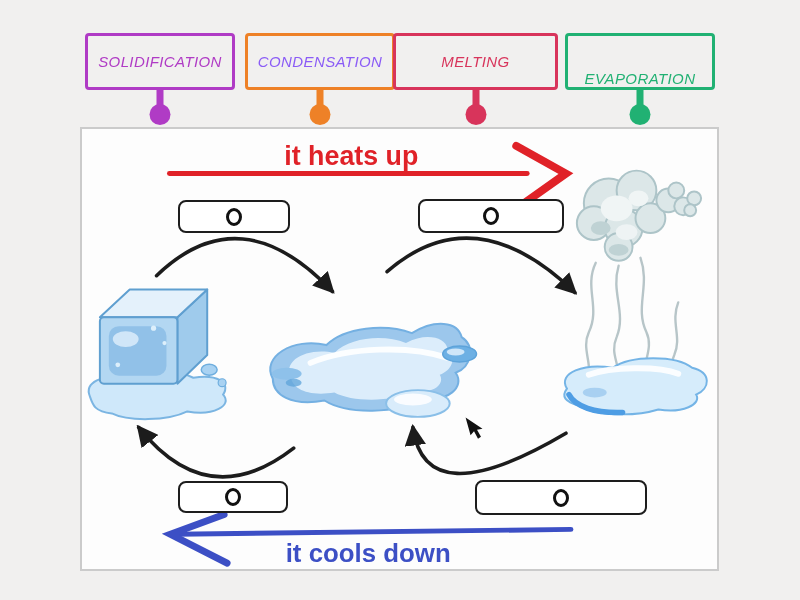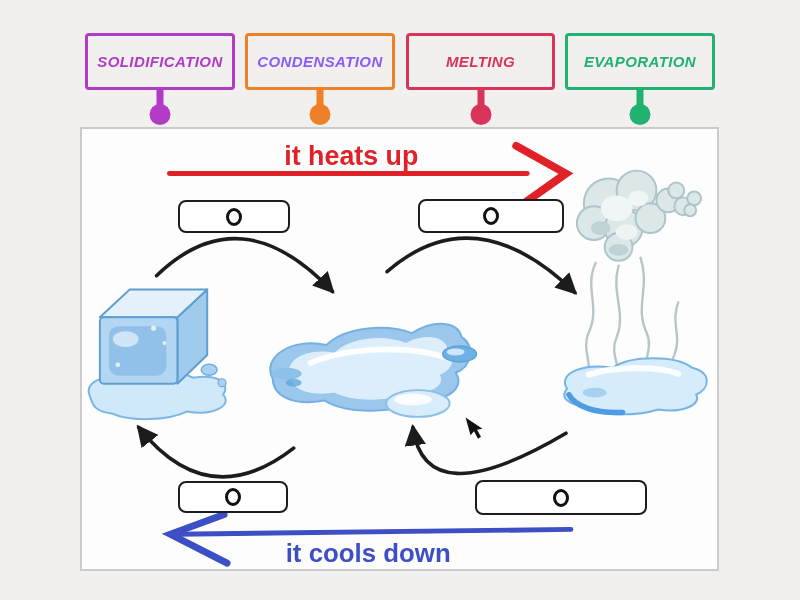--- a/index.html
+++ b/index.html
@@ -3,21 +3,21 @@
 <meta charset="utf-8">
 <style>
   html,body{margin:0;padding:0;}
   body{font-family:"Liberation Sans", sans-serif;}
   .stage{position:relative;width:800px;height:600px;background:#f1f0ef;overflow:hidden;}
 
   
   .chip{position:absolute;top:33px;width:150px;height:57px;box-sizing:border-box;
         border:3px solid #999;border-radius:4px;background:transparent;
         display:flex;align-items:center;justify-content:center;cursor:grab;}
-  .chip-text{font-size:15px;font-weight:bold;font-style:italic;letter-spacing:.4px;white-space:nowrap;}
+  .chip-text{font-size:15px;font-weight:normal;font-style:italic;letter-spacing:.4px;white-space:nowrap;}
   .pin-stem{position:absolute;left:50%;transform:translateX(-50%);top:53px;width:7px;height:19px;}
   .pin-ball{position:absolute;left:50%;transform:translateX(-50%);top:68px;width:21px;height:21px;border-radius:50%;}
 
   
   .panel{position:absolute;left:80px;top:127px;width:639px;height:444px;box-sizing:border-box;
          background:#fdfdfd;border:2px solid #cbcbcb;padding-left:39px;}
   .panel svg{position:absolute;left:0;top:0;width:100%;height:100%;}
 
   
   .zone{position:absolute;box-sizing:border-box;background:#fff;border:2.5px solid #1d1d1d;
@@ -34,27 +34,27 @@
     <div class="pin-stem" style="background-color: rgb(176, 59, 197);"></div>
     <div class="pin-ball" style="background-color: rgb(176, 59, 197);"></div>
   </div>
 
   <div class="chip" style="left: 245px; border-color: rgb(238, 129, 39);">
     <span class="chip-text" style="color: #8b5cf6;">CONDENSATION</span>
     <div class="pin-stem" style="background-color: rgb(238, 129, 39);"></div>
     <div class="pin-ball" style="background-color: rgb(238, 129, 39);"></div>
   </div>
 
-  <div class="chip" style="left: 406px; width: 149px; border-color: rgb(216, 52, 91);">
+  <div class="chip" style="left: 393px; width: 165px; border-color: rgb(216, 52, 91);">
     <span class="chip-text" style="color: rgb(216, 52, 91);">MELTING</span>
     <div class="pin-stem" style="background-color: rgb(216, 52, 91);"></div>
     <div class="pin-ball" style="background-color: rgb(216, 52, 91);"></div>
   </div>
 
-  <div class="chip" style="left: 565px; border-color: rgb(33, 177, 115);">
+  <div class="chip" style="left: 565px; border-color: rgb(33, 177, 115); align-items: flex-end;">
     <span class="chip-text" style="color: rgb(33, 177, 115);">EVAPORATION</span>
     <div class="pin-stem" style="background-color: rgb(33, 177, 115);"></div>
     <div class="pin-ball" style="background-color: rgb(33, 177, 115);"></div>
   </div>
 
   <div class="panel">
     <svg viewBox="0 0 639 444" preserveAspectRatio="none">
       <defs>
         <marker id="ah" viewBox="0 0 10 10" refX="8.5" refY="5" markerWidth="6" markerHeight="6" orient="auto-start-reverse">
           <path d="M0,0 L10,5 L0,10 Z" fill="#1c1c1c"></path>

